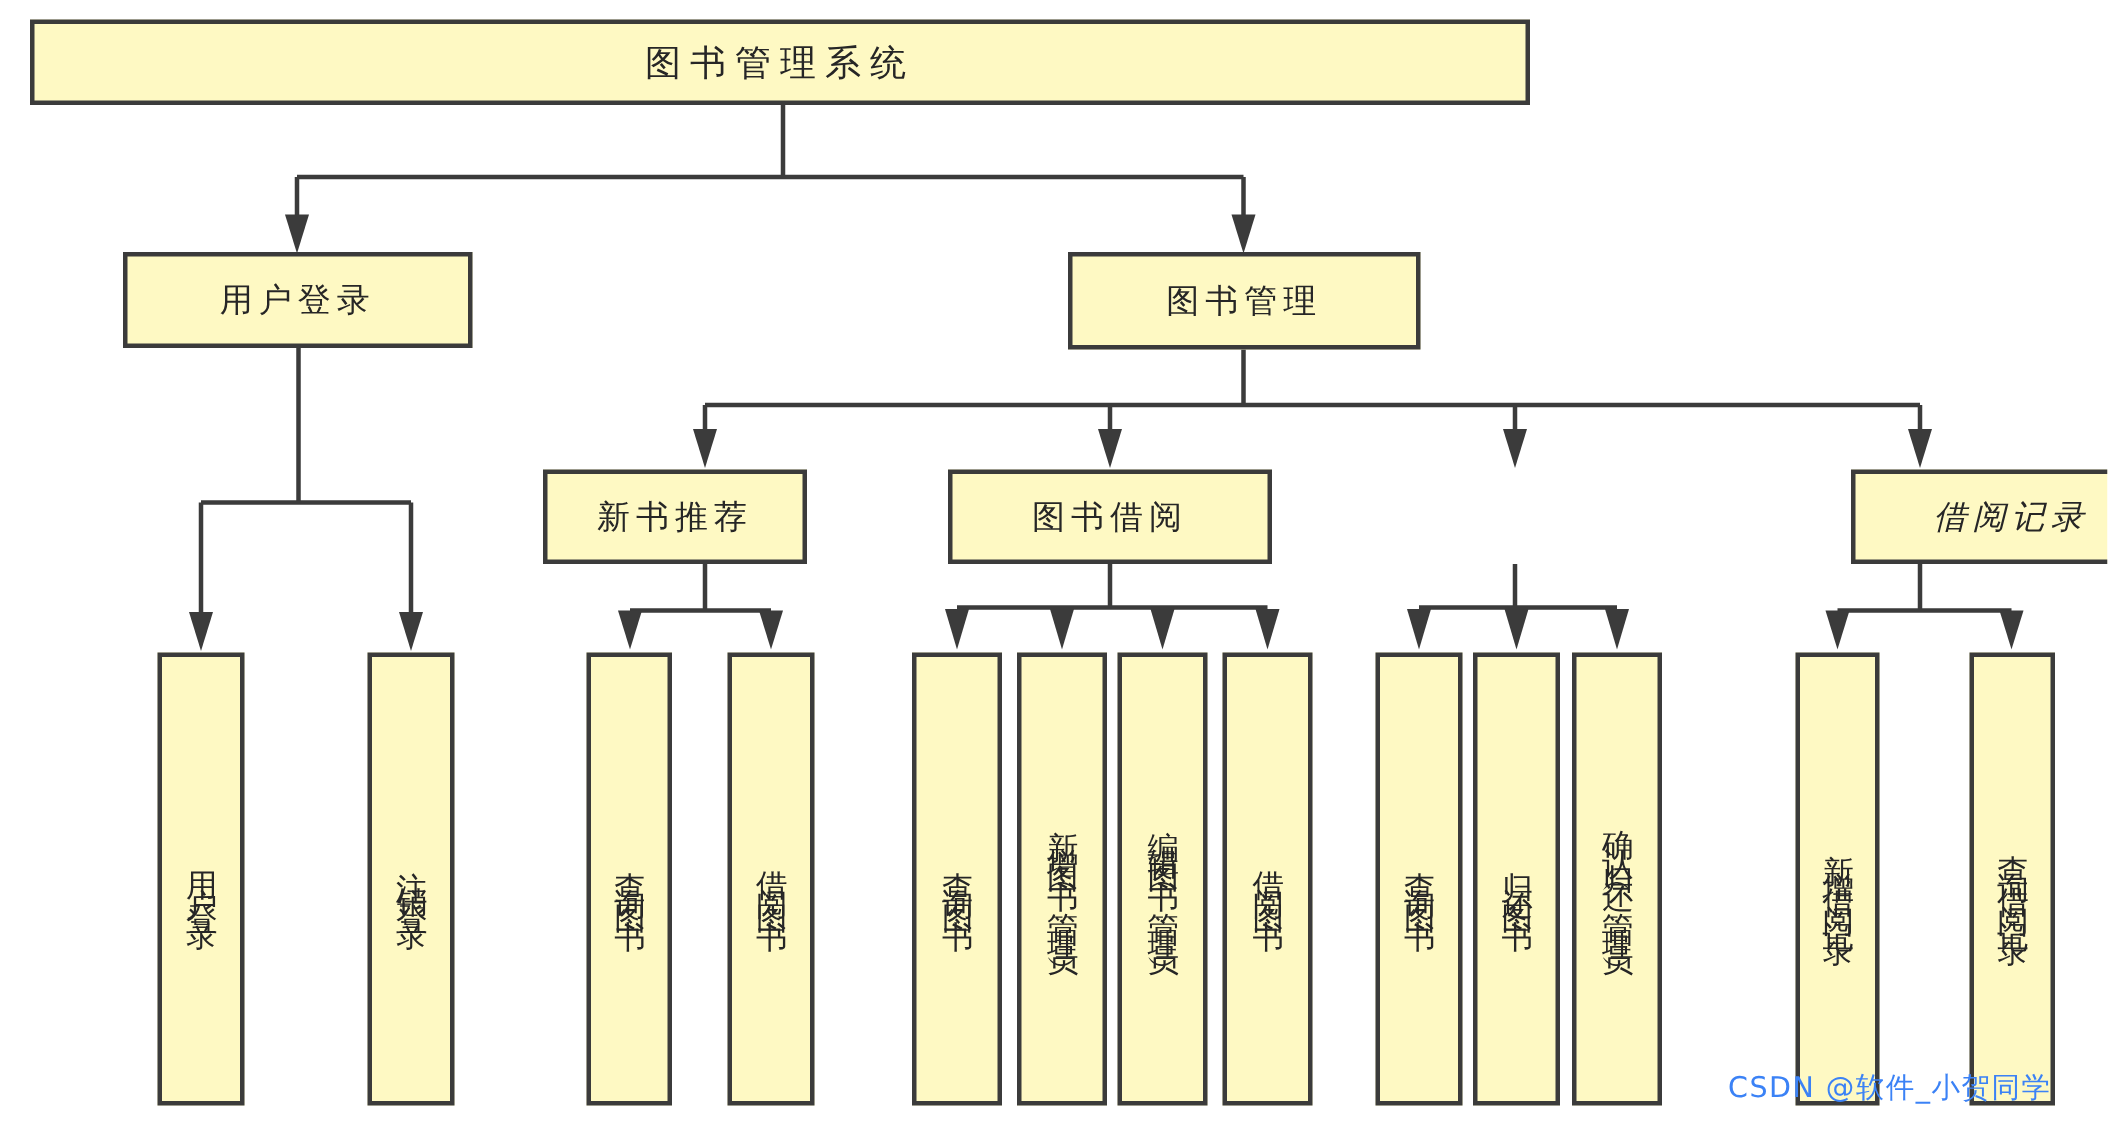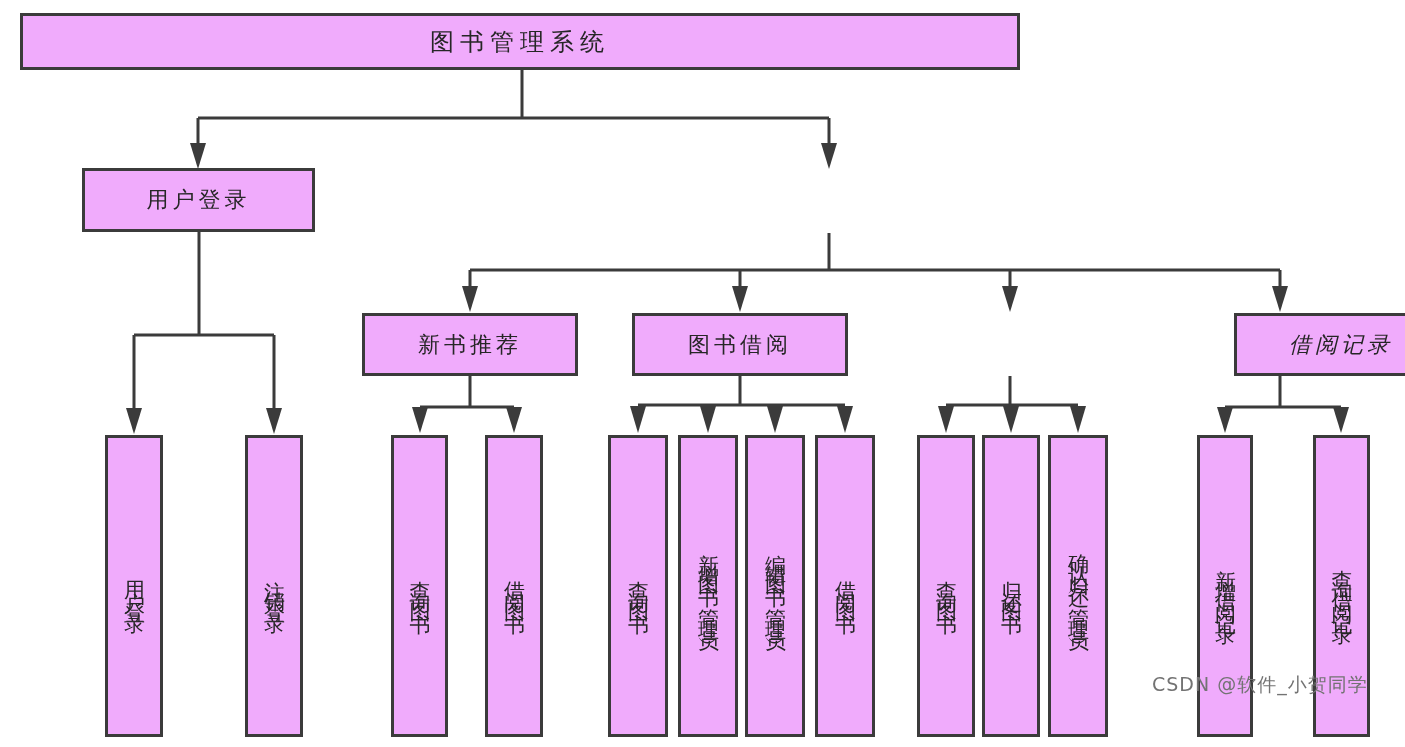--- a/index.html
+++ b/index.html
@@ -2,29 +2,29 @@
 <html><head>
 <meta charset="utf-8">
 <style>
   html,body{margin:0;padding:0;background:#fff;}
   #stage{
     position:relative;width:1405px;height:747px;background:#ffffff;
     font-family:"DejaVu Sans",sans-serif;overflow:hidden;
   }
   #wires{position:absolute;left:0;top:0;width:1405px;height:747px;z-index:1;}
   .node{
-    position:absolute;box-sizing:border-box;background:#f0abfc;
+    position:absolute;box-sizing:border-box;background:#fef9c3;
     border:3px solid #3b3b3b;display:flex;align-items:center;justify-content:center;
     color:#262626;z-index:2;
   }
   .root-node{left:20px;top:13px;width:1000px;height:57px;font-size:24px;letter-spacing:6px;}
   .branch-node{font-size:22px;letter-spacing:4px;}
   .n-user-login{left:82px;top:168px;width:233px;height:64px;}
   .n-book-mgmt{left:712px;top:168px;width:235px;height:65px;}
-  .n-l3-0{left:362px;top:313px;width:216px;height:63px;}
+  .n-l3-0{left:362px;top:313px;width:176px;height:63px;}
   .n-l3-1{left:632px;top:313px;width:216px;height:63px;text-align:right;}
   .n-l3-2{left:903px;top:313px;width:214px;height:63px;}
   .n-l3-3{left:1234px;top:313px;width:214px;height:63px;font-style:italic;}
   .leaf{top:435px;height:302px;font-size:21px;}
   .leaf span{
     writing-mode:vertical-rl;text-orientation:mixed;
     letter-spacing:11px;line-height:1;white-space:nowrap;
   }
   .lf-a0{left:105px;width:58px;}
   .lf-a1{left:245px;width:58px;}
@@ -33,22 +33,22 @@
   .lf-c0{left:608px;width:60px;}
   .lf-c1{left:678px;width:60px;}
   .lf-c2{left:745px;width:60px;}
   .lf-c3{left:815px;width:60px;}
   .lf-d0{left:917px;width:58px;}
   .lf-d1{left:982px;width:58px;}
   .lf-d2{left:1048px;width:60px;}
   .lf-e0{left:1197px;width:56px;}
   .lf-e1{left:1313px;width:57px;}
   .watermark{
-    position:absolute;left:1152px;top:672px;z-index:3;
-    color:#737373;font-size:19px;letter-spacing:1px;white-space:nowrap;
+    position:absolute;left:1152px;top:712px;z-index:3;
+    color:#3b82f6;font-size:19px;letter-spacing:1px;white-space:nowrap;
   }
   .wire{stroke:#3b3b3b;stroke-width:3;fill:none;}
   .arrow{fill:#3b3b3b;stroke:none;}
 </style>
 </head>
 <body>
 
 <div id="stage">
 
   <svg id="wires" viewBox="0 0 1405 747" xmlns="http://www.w3.org/2000/svg">
@@ -101,20 +101,23 @@
     </g>
   </svg>
 
   <div class="node root-node">
     <span>图书管理系统</span>
   </div>
 
   <div class="node branch-node n-user-login">
     <span>用户登录</span>
   </div>
+  <div class="node branch-node n-book-mgmt">
+    <span>图书管理</span>
+  </div>
 
   <div class="node branch-node n-l3-0">
     <span>新书推荐</span>
   </div>
   <div class="node branch-node n-l3-1">
     <span>图书借阅</span>
   </div>
   <div class="node branch-node n-l3-3">
     <span>借阅记录</span>
   </div>

